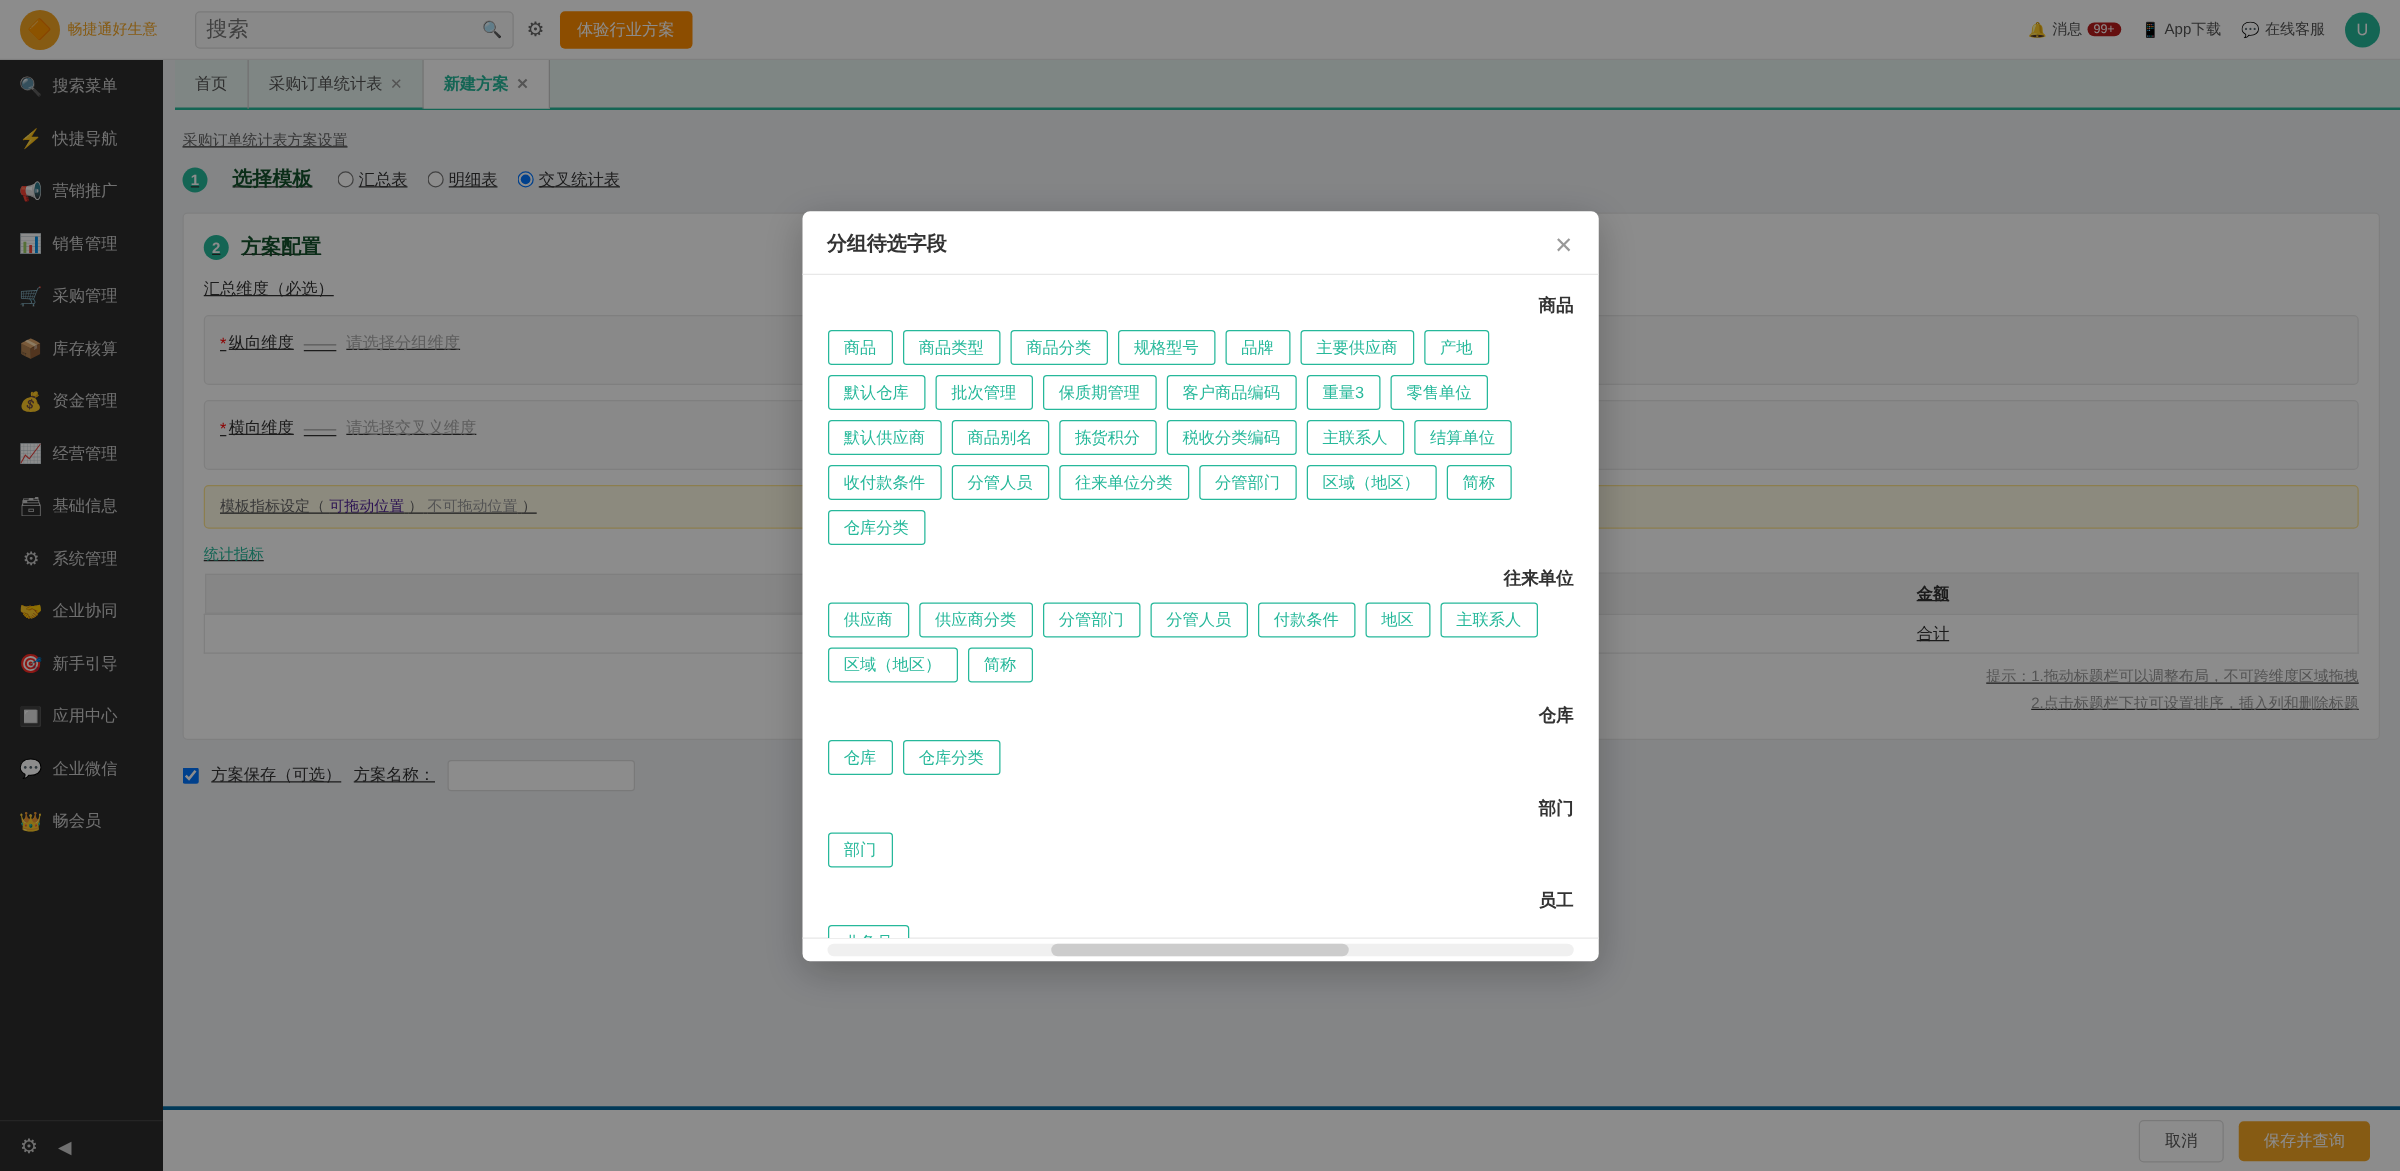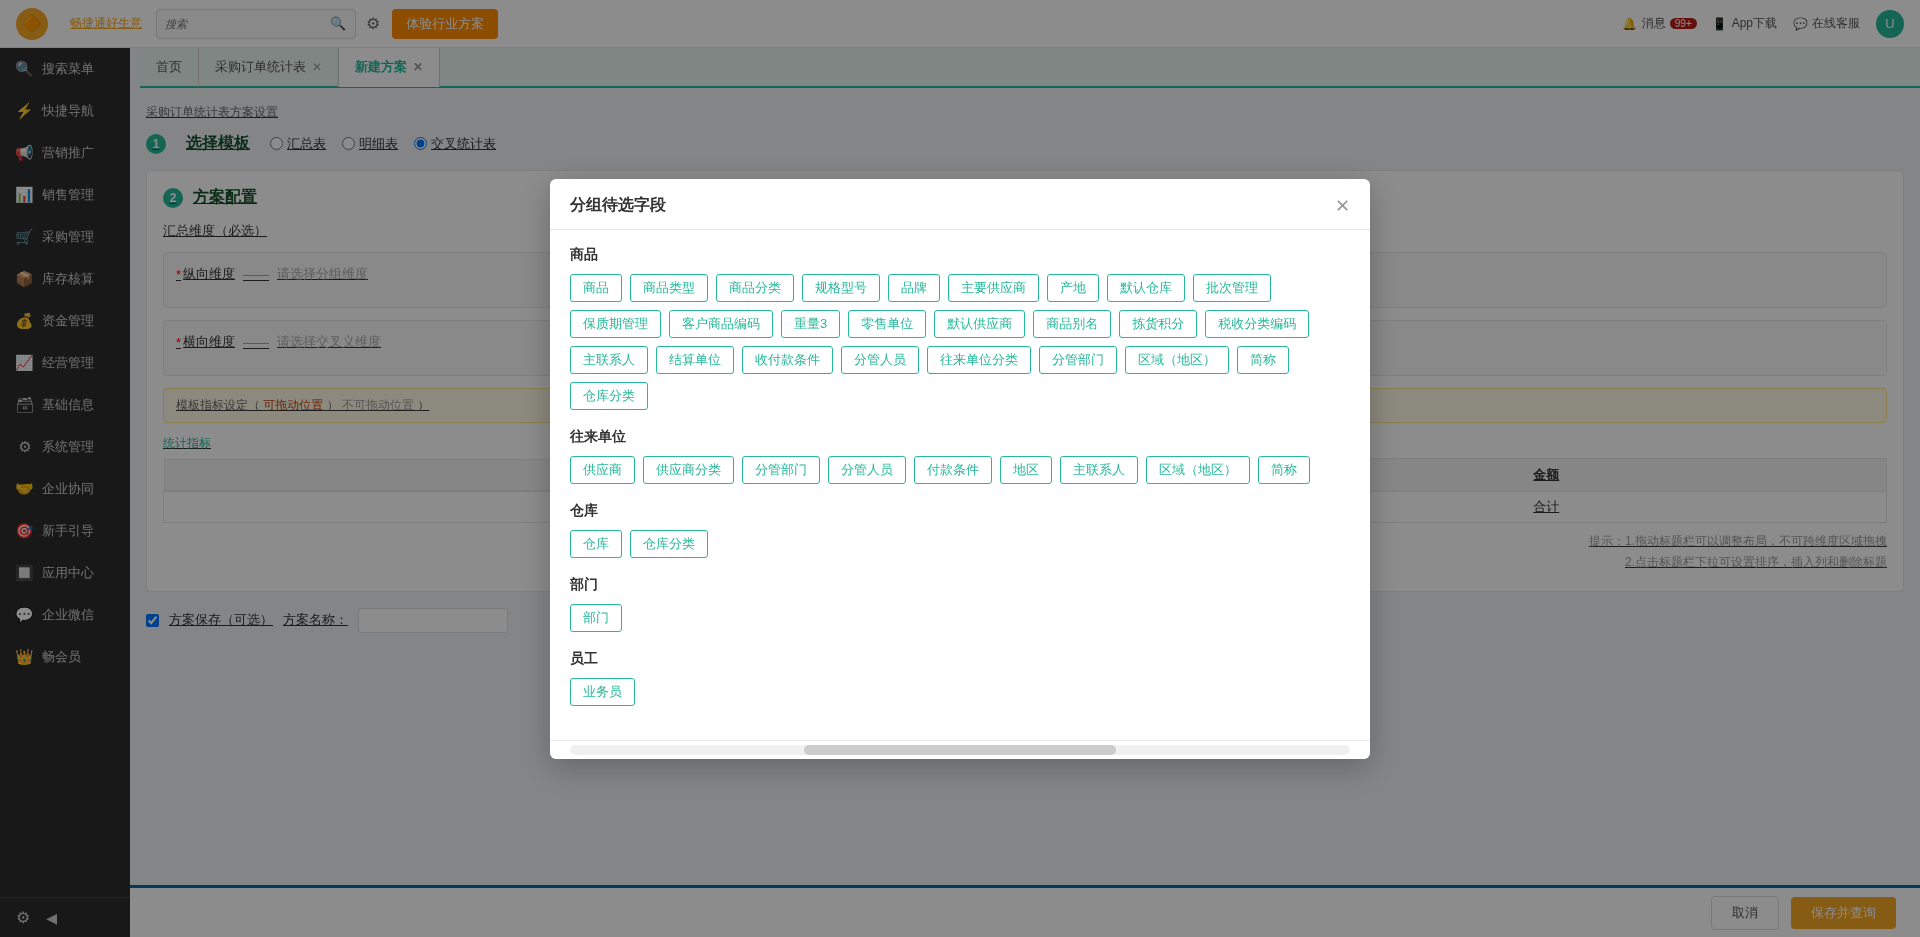--- a/index.html
+++ b/index.html
@@ -12,33 +12,33 @@
       display: flex;
       align-items: center;
       padding: 0 16px;
       border-bottom: 1px solid #e8e8e8;
       position: fixed; top: 0; left: 0; right: 0; z-index: 100;
     }
     .logo-area {
       display: flex; align-items: center; width: 130px;
     }
     .logo-icon { width: 32px; height: 32px; background: #f5a623; border-radius: 50%; display: flex; align-items: center; justify-content: center; color: white; font-size: 16px; font-weight: bold; }
-    .logo-text { margin-left: 22px; color: #f5a623; font-size: 12px; line-height: 1.3; text-decoration: underline; }
+    .logo-text { margin-left: 6px; color: #f5a623; font-size: 12px; line-height: 1.3; }
 
     .search-bar {
       flex: 0 0 200px;
       height: 30px;
       border: 1px solid #ddd;
       border-radius: 4px;
       display: flex; align-items: center;
       padding: 0 8px;
       background: #f9f9f9;
       margin-left: 10px;
     }
-    .search-bar input { border: none; background: transparent; outline: none; font-size: 11px; flex: 1; font-style: italic; }
+    .search-bar input { border: none; background: transparent; outline: none; font-size: 17px; flex: 1; }
 
     .try-btn {
       margin-left: 12px;
       background: #ff8c00;
       color: white;
       border: none;
       border-radius: 4px;
       padding: 6px 14px;
       cursor: pointer;
       font-size: 13px;
@@ -157,24 +157,25 @@
       position: fixed; top: 0; left: 0; right: 0; bottom: 0;
       background: rgba(0,0,0,0.45);
       z-index: 200;
       display: flex; align-items: center; justify-content: center;
     }
 
     
     .dialog {
       background: #fff;
       border-radius: 6px;
-      width: 820px;
+      width: 637px;
       max-height: 600px;
       display: flex; flex-direction: column;
       box-shadow: 0 8px 32px rgba(0,0,0,0.25);
+      text-align: right;
     }
     .dialog-header {
       display: flex; align-items: center; justify-content: space-between;
       padding: 16px 20px 12px;
       border-bottom: 1px solid #e8e8e8;
       flex-shrink: 0;
     }
     .dialog-title { font-size: 16px; font-weight: bold; color: #333; }
     .dialog-close { cursor: pointer; color: #999; font-size: 18px; }
 
@@ -384,21 +385,21 @@
       <div class="config-row">
         <span style="color:red;margin-right:2px;">*</span>
         <span>横向维度</span>
         <span class="config-dash">——</span>
         <span style="color:#aaa;">请选择交叉义维度</span>
       </div>
     </div>
 
     <div class="indicator-settings">
       <span>模板指标设定（</span>
-      <span style="color:#c2410c;cursor:pointer;">可拖动位置</span>
+      <span style="color:#4c1d95;cursor:pointer;">可拖动位置</span>
       <span>）</span>
       <span style="color:#999;cursor:pointer;">不可拖动位置</span>
       <span>）</span>
     </div>
 
     <div style="margin-bottom:10px;">
       <div style="font-size:12px;color:#26b89a;margin-bottom:6px;">统计指标</div>
       <table class="stats-table">
         <thead>
           <tr>

